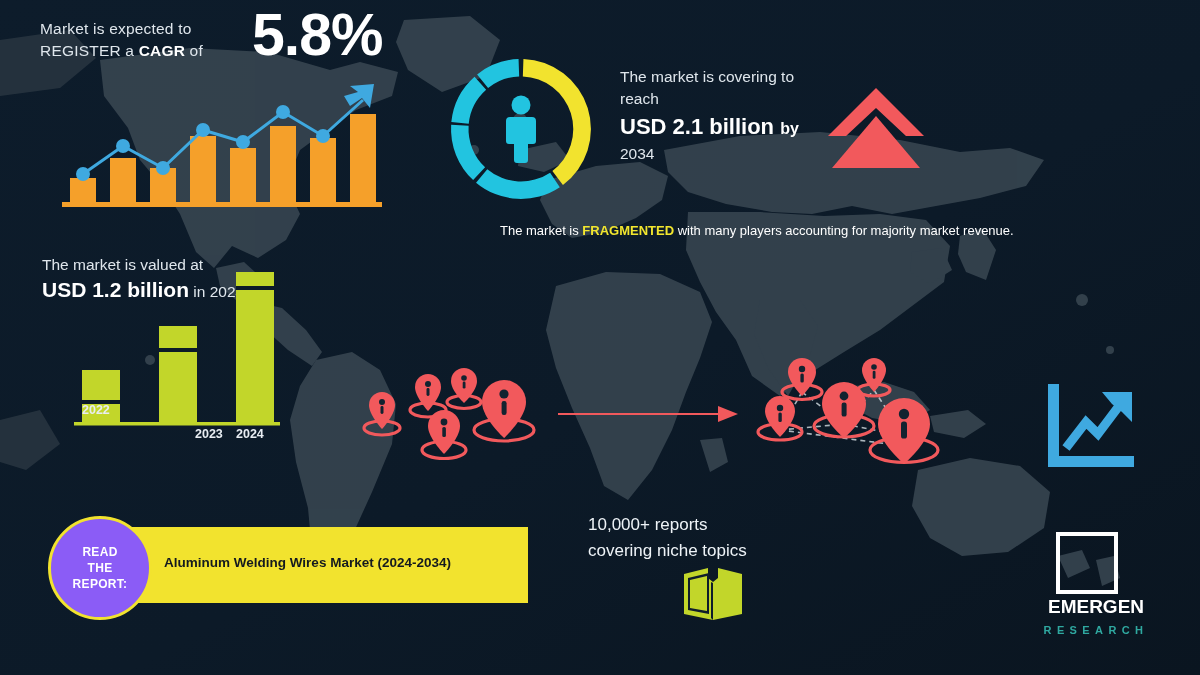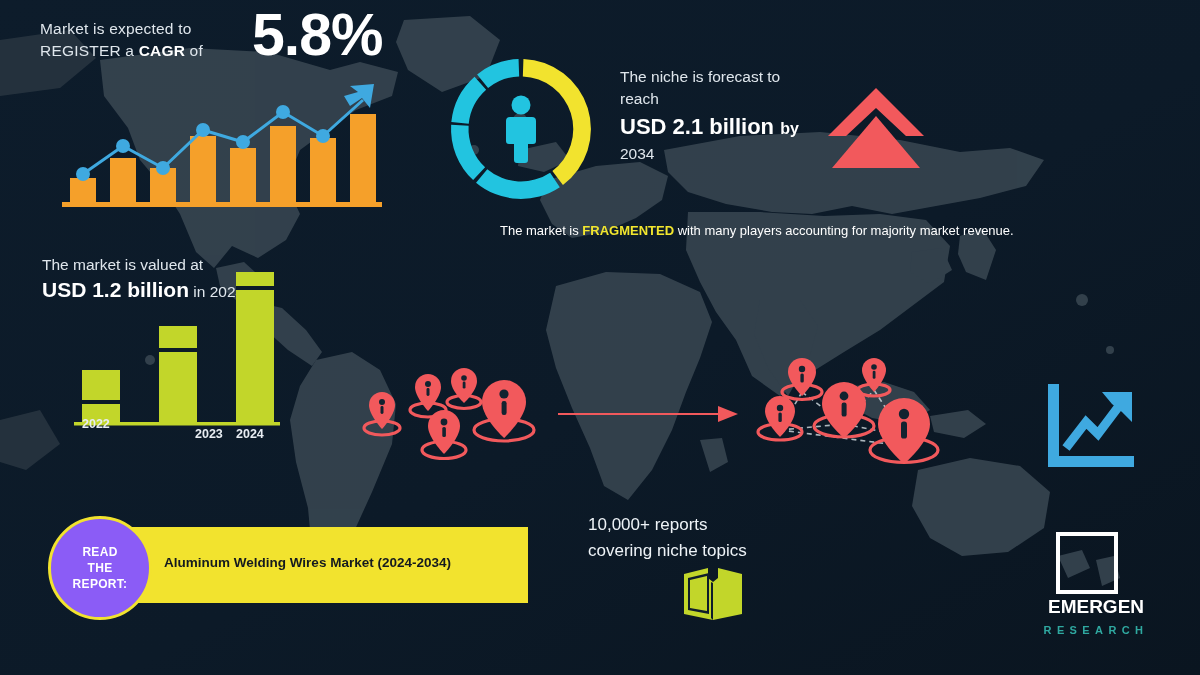--- a/index.html
+++ b/index.html
@@ -229,21 +229,21 @@
 
       <g fill="#22c4e0">
         <circle cx="0" cy="-24" r="9.5"></circle>
         <path d="M-11,-12 h22 a4,4 0 0 1 4,4 v20 a3,3 0 0 1 -3,3 h-5 v16 a3,3 0 0 1 -3,3 h-8 a3,3 0 0 1 -3,-3 v-16 h-5 a3,3 0 0 1 -3,-3 v-20 a4,4 0 0 1 4,-4 z"></path>
       </g>
     </g>
   </svg>
 
   <div class="abs" id="forecast-block">
     <div id="forecast-lead">
-      <span>The niche is forecast to</span><br>
+      <span>The market is covering to</span><br>
       <span>reach</span>
     </div>
     <div id="forecast-value">
       <span>USD 2.1 billion</span>
       <span class="small">by</span>
     </div>
     <div id="forecast-year">2034</div>
   </div>
 
   <svg class="abs" id="chevrons" viewBox="0 0 96 84">
@@ -267,21 +267,21 @@
       <rect x="20" y="98" width="38" height="52" fill="#c2d62a"></rect>
       <rect x="97" y="54" width="38" height="96" fill="#c2d62a"></rect>
       <rect x="174" y="-2" width="38" height="152" fill="#c2d62a"></rect>
 
       <rect x="20" y="128" width="38" height="4" fill="#0c1a28"></rect>
       <rect x="97" y="76" width="38" height="4" fill="#0c1a28"></rect>
       <rect x="174" y="14" width="38" height="4" fill="#0c1a28"></rect>
     </g>
     <rect x="12" y="150" width="206" height="3.5" fill="#c2d62a"></rect>
   </svg>
-  <div class="abs yr-label" style="left:82px; top:417px;">2022</div>
+  <div class="abs yr-label" style="left:82px; top:403px;">2022</div>
   <div class="abs yr-label" style="left:159px; top:427px;margin-left:36px;">2023</div>
   <div class="abs yr-label" style="left:236px; top:427px;">2024</div>
 
   <svg class="abs" id="pins-left" viewBox="0 0 200 104">
     <g fill="none" stroke="#f2595c" stroke-width="3.2">
       <ellipse cx="30" cy="60" rx="18" ry="7"></ellipse>
       <ellipse cx="76" cy="42" rx="18" ry="7"></ellipse>
       <ellipse cx="112" cy="34" rx="17" ry="6.5"></ellipse>
       <ellipse cx="92" cy="82" rx="22" ry="8.5"></ellipse>
       <ellipse cx="152" cy="62" rx="30" ry="11"></ellipse>

